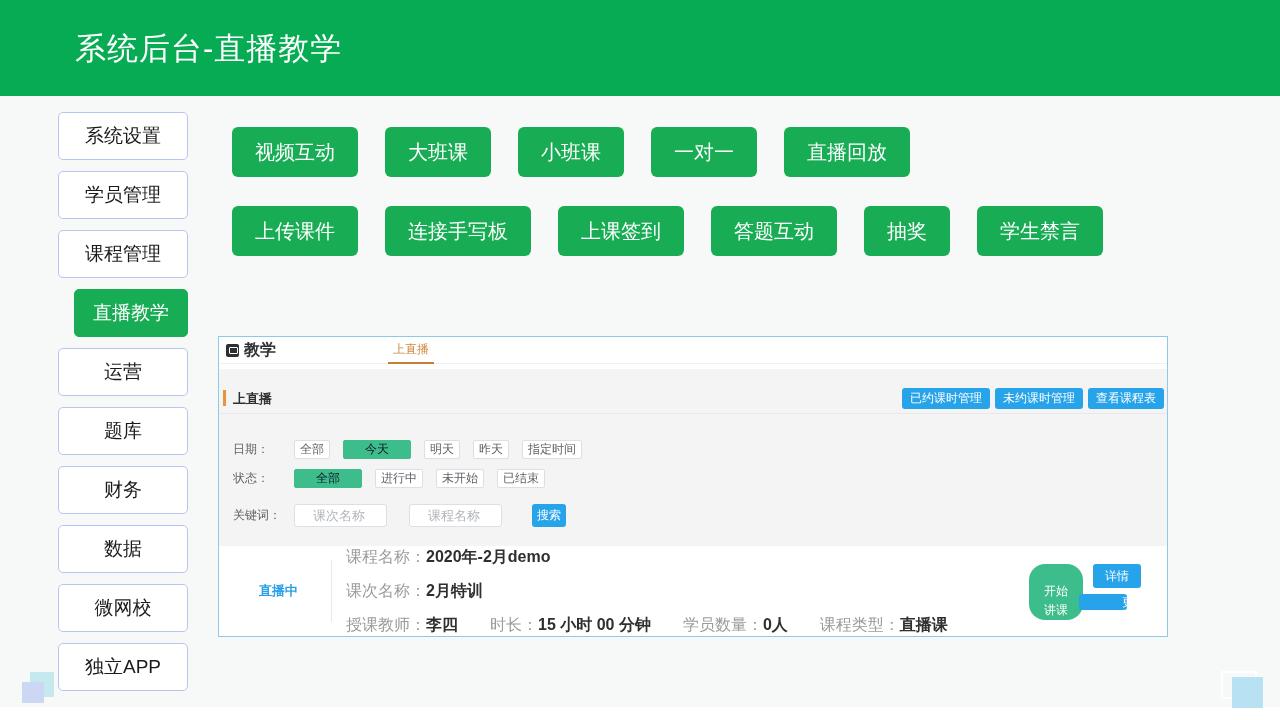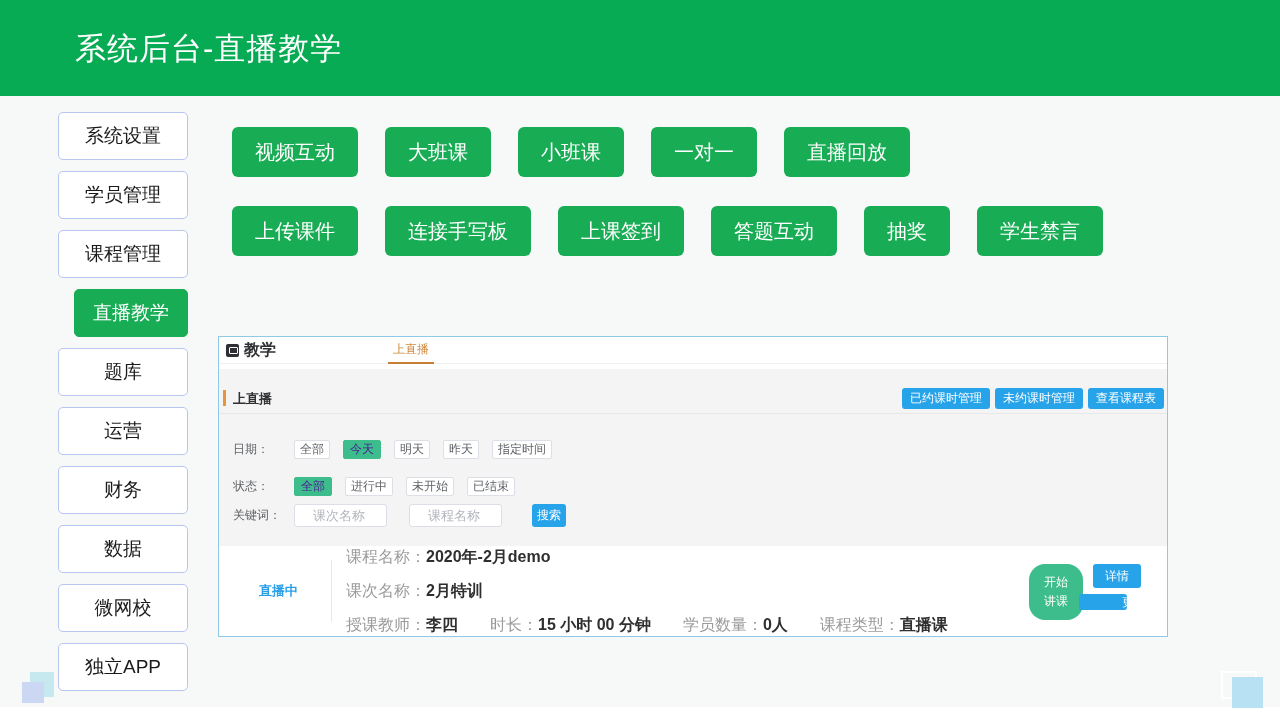--- a/index.html
+++ b/index.html
@@ -52,48 +52,48 @@
   .section-actions { position:absolute; right:3px; top:0; display:flex; gap:5px;border-radius:8px; }
   .btn-blue {
     background:#27a3ea; color:#ffffff; border:none; border-radius:3px;
     font-size:12px; font-family:inherit; cursor:pointer;
   }
   .action-btn { height:21px; padding:0 8px; }
   .section-divider { position:absolute; left:0; right:0; top:44px; height:1px; background:#e6e8eb; }
 
   .filter-row { position:absolute; left:0; display:flex; align-items:center; }
   .filter-row.f1 { top:71px; }
-  .filter-row.f2 { top:108px; }
+  .filter-row.f2 { top:100px; }
   .filter-row.f3 { top:135px; }
   .filter-label { width:48px; margin-left:14px; margin-right:13px; text-align:left; font-size:12px; color:#606266; flex:none; }
   .chips { display:flex; gap:13px; }
   .chip {
     height:19px; line-height:17px; padding:0 5px; background:#ffffff;
     border:1px solid #dcdfe6; border-radius:2px; font-size:12px; color:#606266; cursor:pointer; white-space:nowrap;
   }
-  .chip.active { background:#3dbd8b; border-color:#3dbd8b; color:#4c1d95; padding:0 6px; }
+  .chip.active { background:#3dbd8b; border-color:#3dbd8b; color:#0f172a; padding:0 21px; }
   .kw-input {
     width:93px; height:23px; border:1px solid #dcdfe6; border-radius:3px; background:#ffffff;
     font-size:13px; font-family:inherit; color:#303133; padding:0 18px; margin-right:22px;
   }
   .kw-input::placeholder { color:#b2b5bb; }
   .search-btn { width:34px; height:23px; margin-left:8px; }
 
   .course-row { flex:1; background:#ffffff; position:relative; }
   .course-status { position:absolute; left:40px; top:50%; transform:translateY(-50%); font-size:13px; font-weight:700; color:#2aa0e8; }
   .v-divider { position:absolute; left:112px; top:14px; bottom:14px; width:1px; background:#e8e8e8; }
   .course-details { position:absolute; left:127px; top:50%; transform:translateY(-50%); display:flex; flex-direction:column; gap:13px; font-size:16px; white-space:nowrap; }
   .fld-label { color:#9b9b9b; }
   .fld-value { color:#2f2f2f; font-weight:700; }
   .meta-line { display:flex; gap:32px;justify-content:center; }
   .start-btn {
     position:absolute; right:84px; top:18px; width:54px; height:56px;
     background:#3dbd8b; border:none; border-radius:16px; color:#ffffff;
     font-size:12px; font-family:inherit; cursor:pointer;
-    display:flex; align-items:center; justify-content:center;
+    display:flex; align-items:flex-end; justify-content:center;
   }
   .start-btn span { display:block; width:24px; line-height:19px; text-align:center; }
   .detail-btn { position:absolute; right:26px; top:18px; width:48px; height:24px; }
   .more-btn   { position:absolute; right:40px; top:48px; width:48px; height:16px;padding-left:43px; }
 
   
   .bottom-strip { position:absolute; left:0; bottom:0; width:1280px; height:13px; background:#ffffff; }
   .deco { position:absolute; }
   .deco-cyan  { left:30px;  top:672px; width:24px; height:25px; background:#c5e9ee; }
   .deco-lav   { left:22px;  top:682px; width:22px; height:21px; background:#ccd7f3; }
@@ -105,22 +105,22 @@
 
 <div class="banner">
   <h1>系统后台-直播教学</h1>
 </div>
 
 <div class="sidebar">
   <div class="side-item">系统设置</div>
   <div class="side-item">学员管理</div>
   <div class="side-item">课程管理</div>
   <div class="side-item active">直播教学</div>
+  <div class="side-item">运营</div>
   <div class="side-item">题库</div>
-  <div class="side-item">运营</div>
   <div class="side-item">财务</div>
   <div class="side-item">数据</div>
   <div class="side-item">微网校</div>
   <div class="side-item">独立APP</div>
 </div>
 
 <div class="feature-row r1">
   <div class="feature-btn">视频互动</div>
   <div class="feature-btn">大班课</div>
   <div class="feature-btn">小班课</div>

